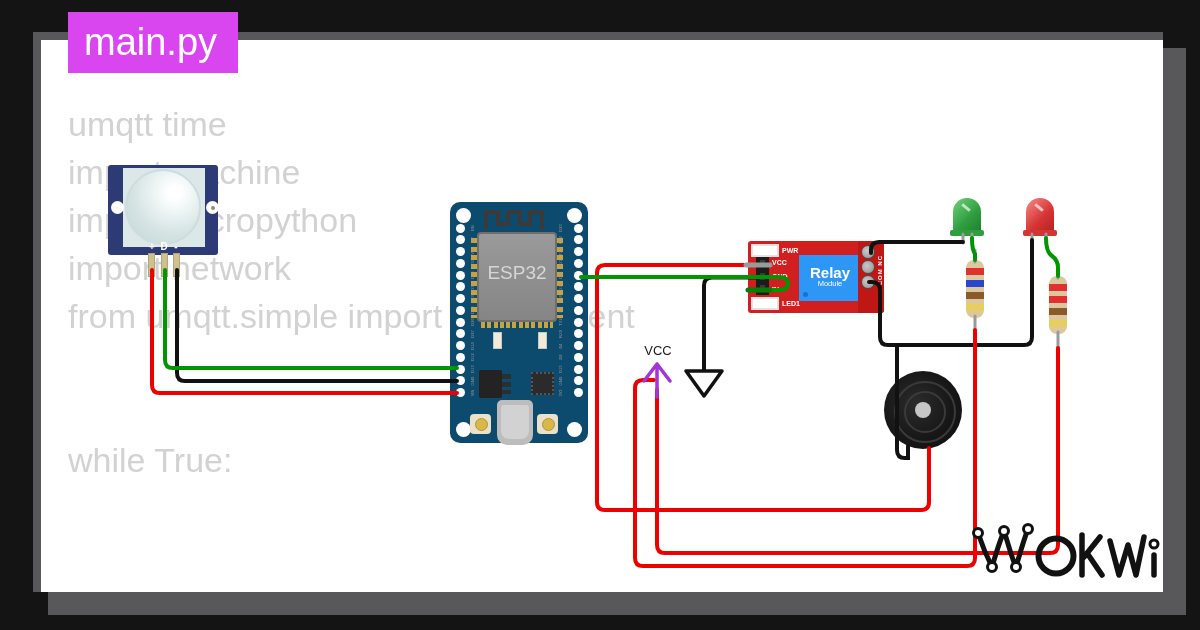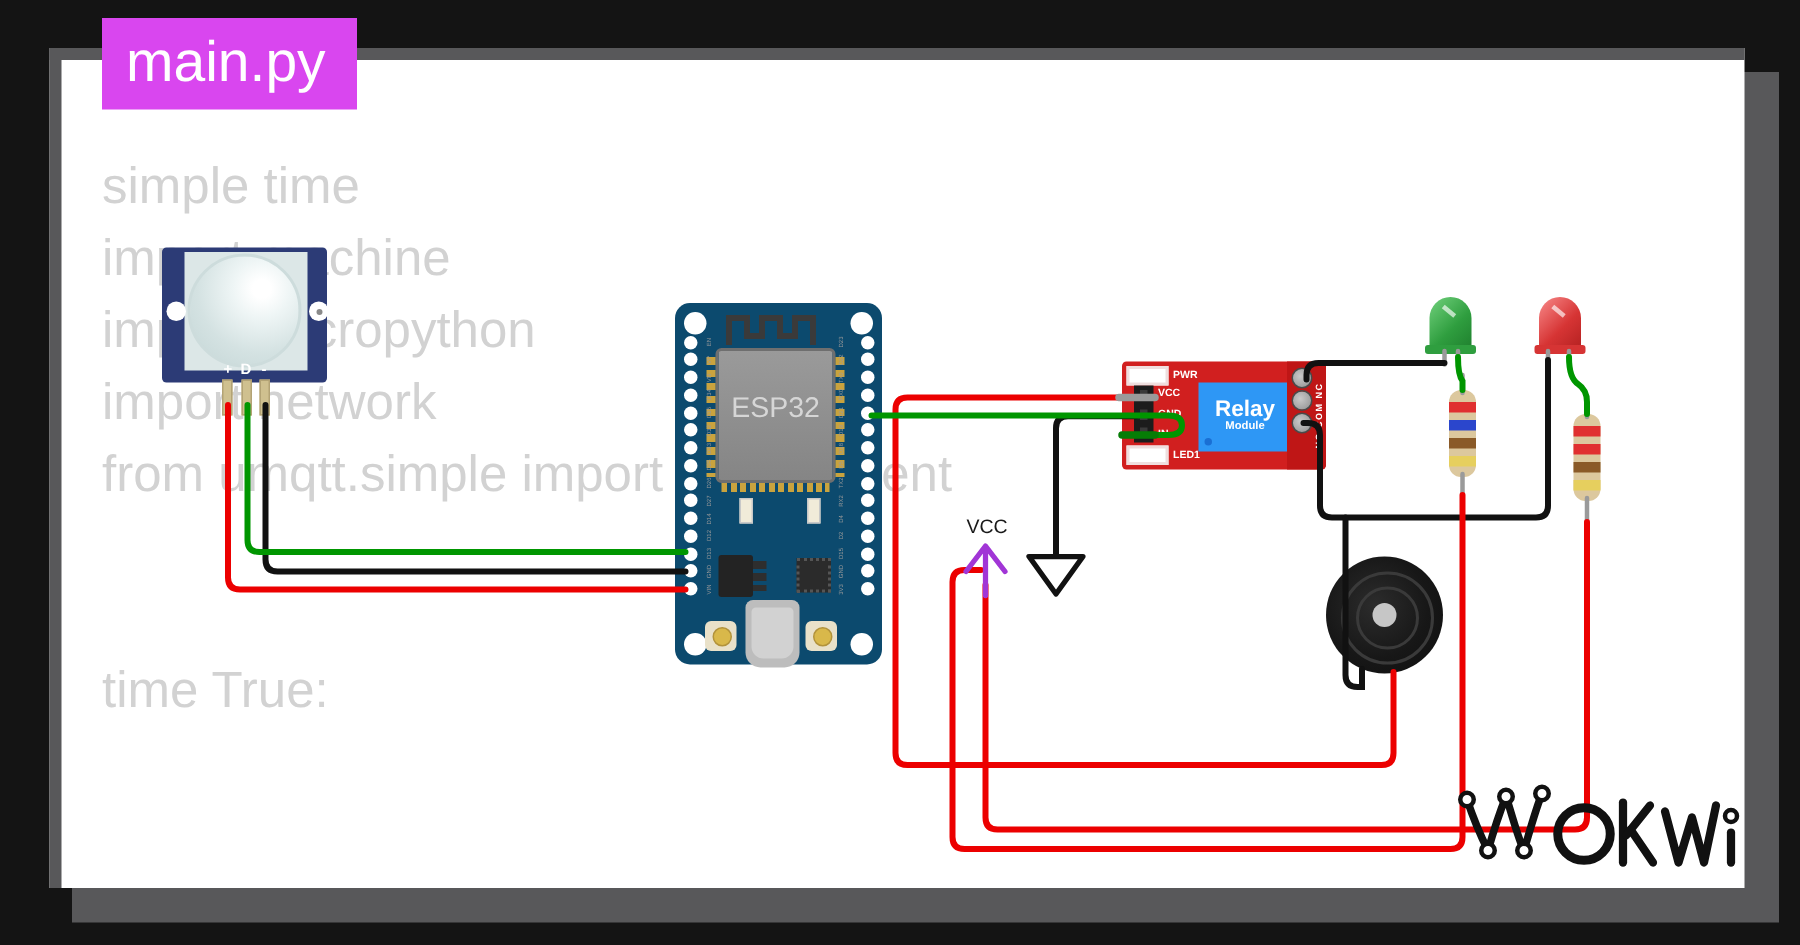--- a/index.html
+++ b/index.html
@@ -49,21 +49,21 @@
   .esp-usb{position:absolute;left:47px;top:198px;width:36px;height:45px;background:#bdbdbd;border-radius:5px 5px 10px 10px;}
   .esp-usb::after{content:"";position:absolute;left:4px;top:5px;width:28px;height:34px;background:#d2d2d2;border-radius:3px 3px 8px 8px;}
   
   .relay{position:absolute;left:748px;top:241px;width:136px;height:72px;background:#d11f1f;border-radius:3px;}
   .relay-led{position:absolute;left:3px;width:28px;height:13px;background:#ffffff;border:2px solid #efdede;box-sizing:border-box;}
   .relay-lab{position:absolute;color:#ffffff;font-size:7px;font-weight:bold;}
   .relay-hdr{position:absolute;left:8px;top:16px;width:13px;height:38px;background:#1c1c1c;}
   .relay-hdr i{position:absolute;left:4px;width:5px;height:7px;background:#3a3a3a;}
   .relay-blue{position:absolute;left:51px;top:14px;width:62px;height:46px;background:#2e97f5;color:#ffffff;text-align:center;}
   .relay-blue .t1{font-size:15px;font-weight:bold;margin-top:9px;}
-  .relay-blue .t2{font-size:7.5px;font-weight:bold;margin-top:-2px;}
+  .relay-blue .t2{font-size:7.5px;font-weight:normal;margin-top:-2px;}
   .relay-blue .dot{position:absolute;left:4px;top:37px;width:5px;height:5px;border-radius:50%;background:#1a6fd4;}
   .relay-term{position:absolute;left:110px;top:0;width:26px;height:72px;background:#bf1616;border-radius:0 3px 3px 0;}
   .relay-screw{position:absolute;left:3px;width:14px;height:14px;border-radius:50%;
                background:radial-gradient(circle at 40% 40%, #c9c9c9, #8f8f8f);border:1px solid #4a4a4a;box-sizing:border-box;}
   .relay-termlab{position:absolute;right:1px;top:0;height:72px;writing-mode:vertical-rl;transform:rotate(180deg);
                color:#ffffff;font-size:6px;font-weight:bold;letter-spacing:1px;text-align:center;}
   
   .buzzer{position:absolute;left:884px;top:371px;width:78px;height:78px;border-radius:50%;
           background:radial-gradient(circle at 42% 42%, #2c2c2c, #171717 55%, #0e0e0e);}
   .buzzer .ring1,.buzzer .ring2{position:absolute;border:2px solid #3a3a3a;border-radius:50%;}
@@ -92,28 +92,28 @@
 </style>
 </head>
 <body>
 
 <div class="stage">
   <div class="page-shadow"></div>
   <div class="page"></div>
   <div class="tab"><span>main.py</span></div>
 
   <div class="code">
-      <div class="code-line">simple time</div>
+      <div class="code-line">umqtt time</div>
       <div class="code-line">import machine</div>
       <div class="code-line">import micropython</div>
       <div class="code-line">import network</div>
       <div class="code-line">from umqtt.simple import MQTTClient</div>
       <div class="code-line">&nbsp;</div>
       <div class="code-line">&nbsp;</div>
-      <div class="code-line">time True:</div>
+      <div class="code-line">while True:</div>
     </div>
 
   <div class="pir">
     <div class="pir-panel"></div>
     <div class="pir-dome"></div>
     <div class="pir-hole l"></div>
     <div class="pir-hole r"></div>
     <div class="pir-lab" style="left:38px">+</div>
     <div class="pir-lab" style="left:50px">D</div>
     <div class="pir-lab" style="left:62px">-</div>

